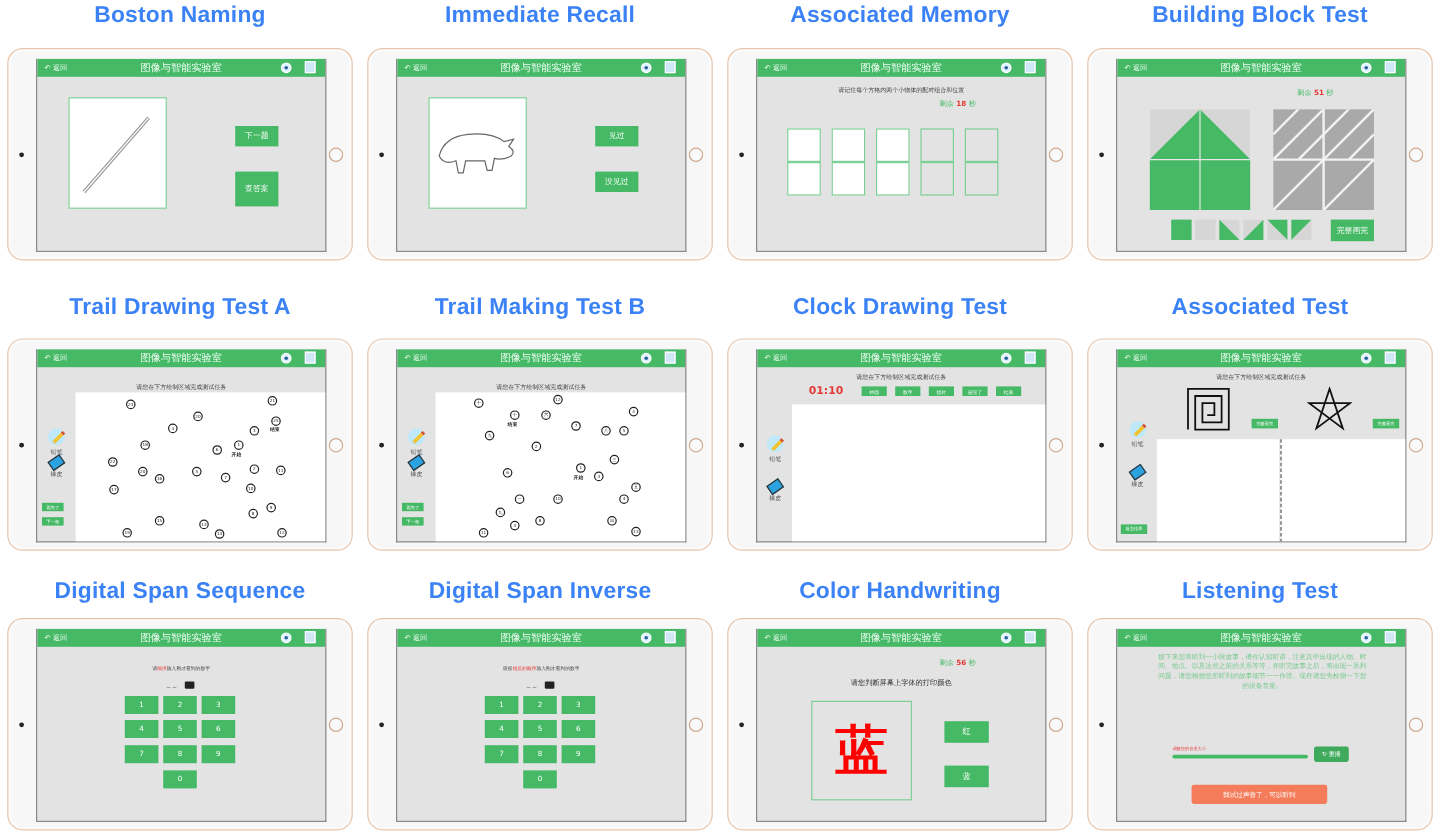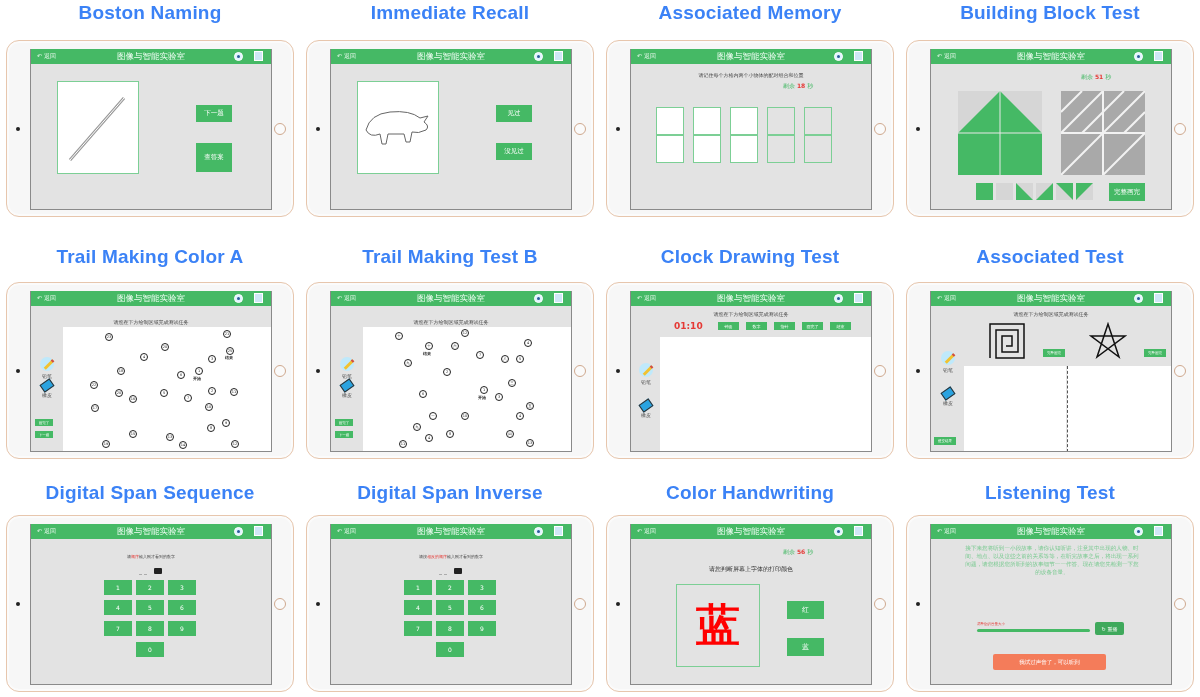--- a/index.html
+++ b/index.html
@@ -183,21 +183,21 @@
             <rect width="17" height="17" fill="#d6d6d6"></rect>
             <polygon points="0,0 17,0 0,17" fill="#45b965"></polygon>
           </svg>
       </div>
       <div class="green-btn" style="left:178px;top:134px;width:36px;height:18px;">完整画完</div>
     </div>
   </div>
 </div>
 
 <div class="cell" style="left:0;top:244px;">
-  <div class="cell-title" style="top:2px;">Trail Making Color A</div>
+  <div class="cell-title" style="top:2px;">Trail Drawing Test A</div>
   <div class="tablet" style="top:38px;">
     <div class="cam"></div>
     <div class="homebtn"></div>
     <div class="screen">
       <div class="appbar">
         <span class="back">↶ <span>返回</span></span>
         <span class="ttl">图像与智能实验室</span>
         <span class="ic1"></span>
         <span class="ic2"></span>
       </div>

